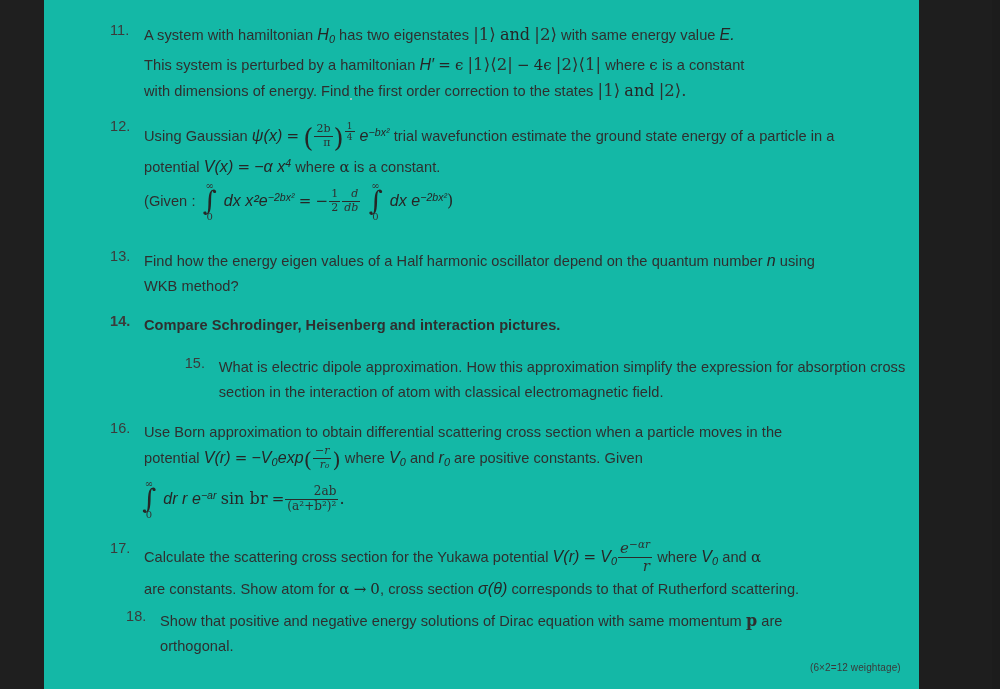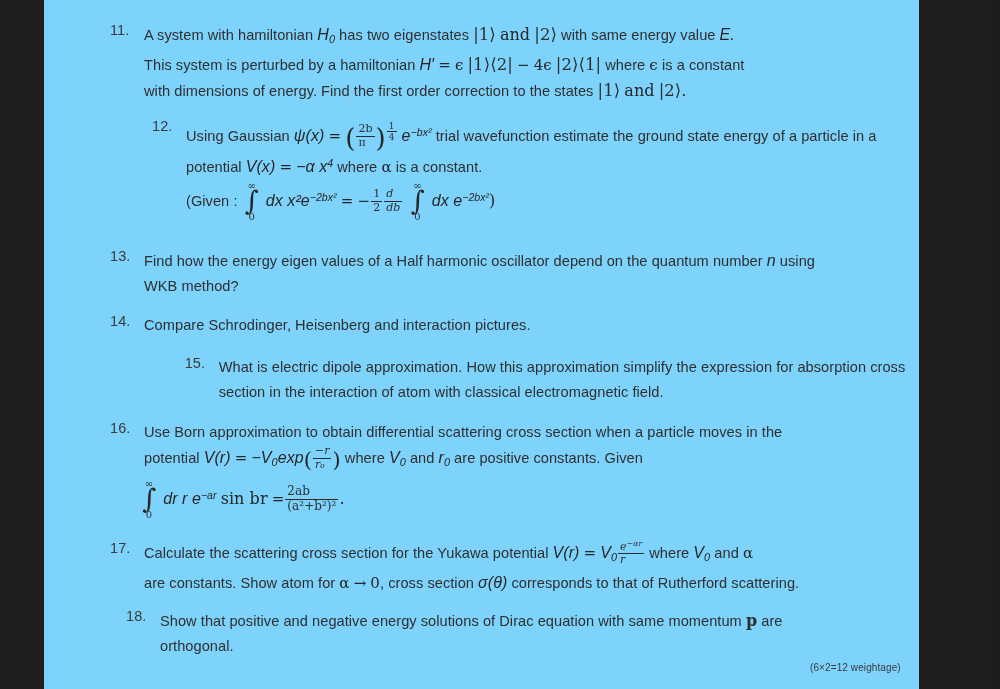--- a/index.html
+++ b/index.html
@@ -23,21 +23,21 @@
   .page-dark-right {
     position: absolute;
     left: 992px; top: 0;
     width: 8px; height: 689px;
     background: #1c1c1c;
   }
   .scan {
     position: absolute;
     left: 44px; top: 0;
     width: 875px; height: 689px;
-    background: #7dd3fc;
+    background: #14b8a6;
     overflow: hidden;
   }
   .q {
     position: absolute;
     display: flex;
     align-items: flex-start;
   }
   .qnum {
     width: 34px;
     flex: 0 0 34px;
@@ -93,21 +93,21 @@
     font-weight: bold;
     font-style: normal;
     font-size: 16px;
   }
 
   
   .frac {
     display: inline-flex;
     flex-direction: column;
     vertical-align: middle;
-    text-align: left;
+    text-align: right;
     font-size: 11px;
     line-height: 1.12;
     margin: 0 1px;
     position: relative;
     top: -1px;
     font-family: "DejaVu Serif", serif;
   }
   .frac .num { padding: 0 2px; }
   .frac .den { padding: 0 2px; border-top: 1px solid #2b2b2b; }
 
@@ -218,21 +218,21 @@
       <div class="qline">
         <span>with dimensions of energy. Find the first order correction to the states</span>
         <span class="ket">|1⟩</span>
         <span class="mup">and</span>
         <span class="ket">|2⟩.</span>
       </div>
     </div>
   </div>
 
   <div class="q" style="left:66px; top:118px; width:880px;">
-    <div class="qnum" style="position:relative; top:0px;margin-left:42px;">12.</div>
+    <div class="qnum" style="position:relative; top:0px;">12.</div>
     <div class="qbody" style="position:relative; top:2px;">
       <div class="qline">
         <span>Using Gaussian</span>
         <span class="m">ψ(x)</span>
         <span class="msym">=</span>
         <span class="bigparen">(</span><span class="frac">
             <span class="num">2b</span>
             <span class="den">π</span>
           </span><span class="bigparen">)</span><span class="frac" style="font-size:9px; vertical-align:super; top:-6px;">
             <span class="num">1</span>
@@ -283,21 +283,21 @@
         <span>Find how the energy eigen values of a Half harmonic oscillator depend on the quantum number</span>
         <span class="m">n</span>
         <span>using</span>
       </div>
       <div class="qline">
         <span>WKB method?</span>
       </div>
     </div>
   </div>
 
-  <div class="q" style="left:66px; top:313px; width:860px;">
+  <div class="q" style="left:66px; top:313px; width:860px;font-weight:bold;">
     <div class="qnum">14.</div>
     <div class="qbody">
       <div class="qline">
         <span>Compare Schrodinger, Heisenberg and interaction pictures.</span>
       </div>
     </div>
   </div>
 
   <div class="q" style="left:66px; top:355px; width:870px;justify-content:center;">
     <div class="qnum">15.</div>
@@ -347,21 +347,21 @@
     </div>
   </div>
 
   <div class="q" style="left:66px; top:540px; width:875px;">
     <div class="qnum">17.</div>
     <div class="qbody">
       <div class="qline">
         <span>Calculate the scattering cross section for the Yukawa potential</span>
         <span class="m">V(r)</span>
         <span class="msym">=</span>
-        <span class="m"><span>V</span><sub class="ms">0</sub></span><span class="frac" style="font-style:italic; font-size:11px;">
+        <span class="m"><span>V</span><sub class="ms">0</sub></span><span class="frac" style="font-style:italic; font-size:15px;">
             <span class="num"><span>e</span><sup style="font-size:0.7em; vertical-align:0.5em;">−αr</sup></span>
             <span class="den">r</span>
           </span>
         <span>where</span>
         <span class="m"><span>V</span><sub class="ms">0</sub></span>
         <span>and</span>
         <span class="msym">α</span>
       </div>
       <div class="qline">
         <span>are constants. Show atom for</span>

